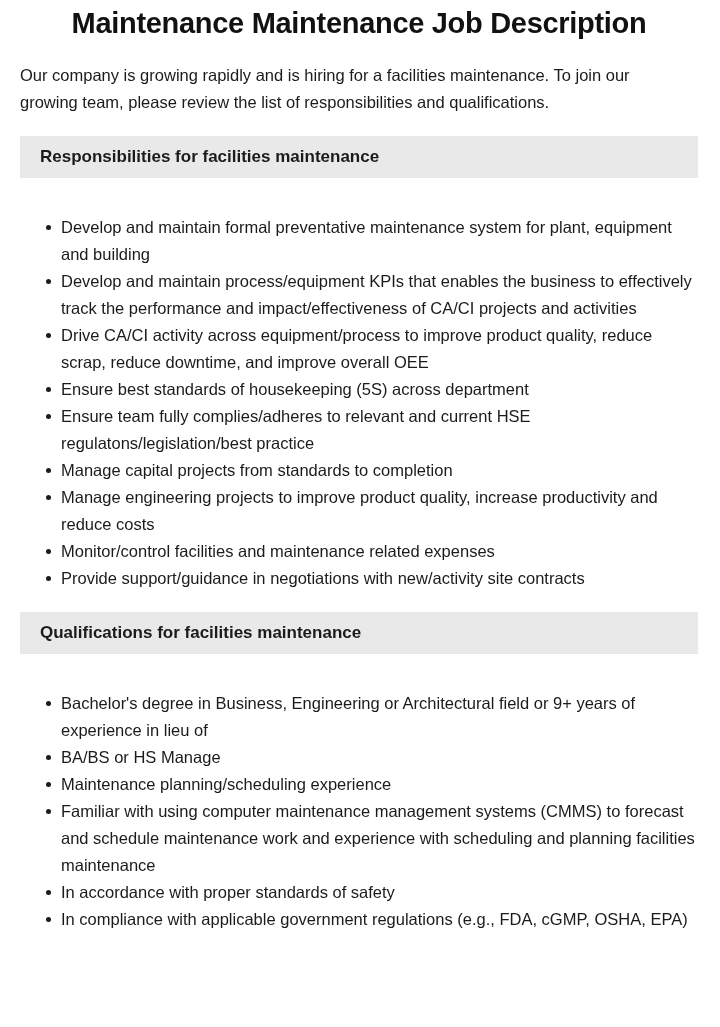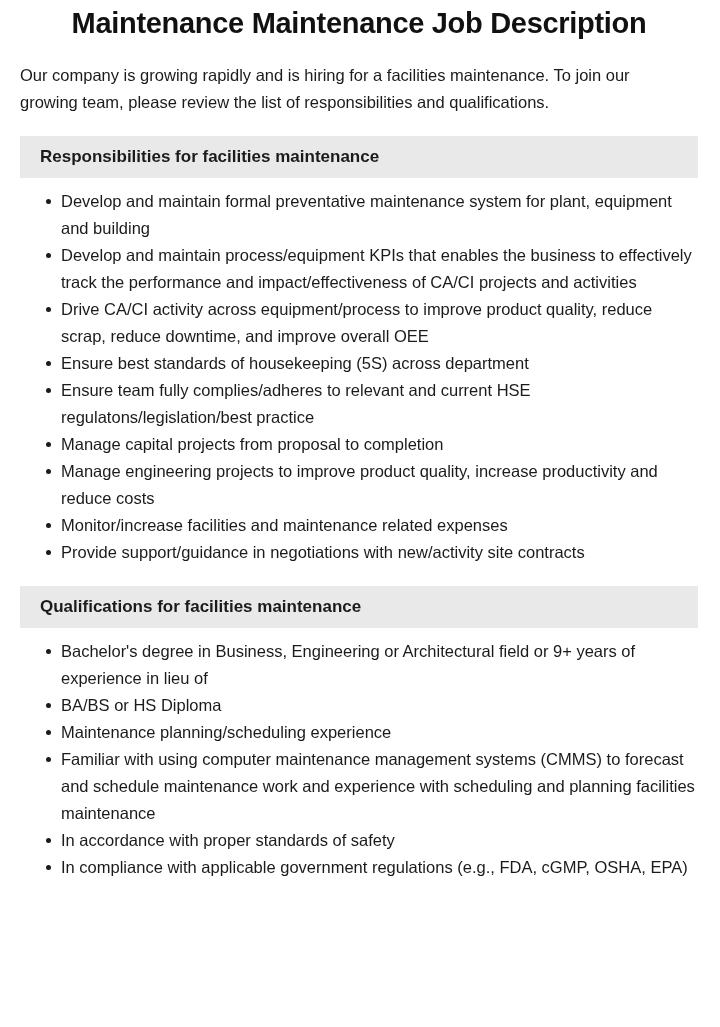--- a/index.html
+++ b/index.html
@@ -38,21 +38,21 @@
     display: flex;
     align-items: center;
     padding-left: 20px;
     font-size: 17px;
     font-weight: 700;
     color: #1b1b1b;
     text-align: center;
   }
   .bullet-list {
     list-style: none;
-    margin: 10px 0 0 0;
+    margin: 36px 0 0 0;
     padding: 0;
     font-size: 16.5px;
     line-height: 27px;
     color: #1b1b1b;
   }
   .bullet-list li {
     position: relative;
     padding-left: 41px;
     margin: 0;
   }
@@ -74,28 +74,28 @@
   <h1 class="page-title">Maintenance Maintenance Job Description</h1>
   <p class="intro">Our company is growing rapidly and is hiring for a facilities maintenance. To join our growing team, please review the list of responsibilities and qualifications.</p>
   <div id="sections-container">
       <div class="section-heading" style="background: rgb(233, 233, 233);">Responsibilities for facilities maintenance</div>
       <ul class="bullet-list">
         <li>Develop and maintain formal preventative maintenance system for plant, equipment and building</li>
         <li>Develop and maintain process/equipment KPIs that enables the business to effectively track the performance and impact/effectiveness of CA/CI projects and activities</li>
         <li>Drive CA/CI activity across equipment/process to improve product quality, reduce scrap, reduce downtime, and improve overall OEE</li>
         <li>Ensure best standards of housekeeping (5S) across department</li>
         <li>Ensure team fully complies/adheres to relevant and current HSE regulatons/legislation/best practice</li>
-        <li>Manage capital projects from proposal to completion</li>
+        <li>Manage capital projects from standards to completion</li>
         <li>Manage engineering projects to improve product quality, increase productivity and reduce costs</li>
-        <li>Monitor/increase facilities and maintenance related expenses</li>
+        <li>Monitor/control facilities and maintenance related expenses</li>
         <li>Provide support/guidance in negotiations with new/activity site contracts</li>
       </ul>
       <div class="section-heading" style="background: rgb(233, 233, 233);">Qualifications for facilities maintenance</div>
       <ul class="bullet-list">
         <li>Bachelor's degree in Business, Engineering or Architectural field or 9+ years of experience in lieu of</li>
-        <li>BA/BS or HS Diploma</li>
+        <li>BA/BS or HS Manage</li>
         <li>Maintenance planning/scheduling experience</li>
         <li>Familiar with using computer maintenance management systems (CMMS) to forecast and schedule maintenance work and experience with scheduling and planning facilities maintenance</li>
         <li>In accordance with proper standards of safety</li>
         <li>In compliance with applicable government regulations (e.g., FDA, cGMP, OSHA, EPA)</li>
       </ul>
     </div>
 </div>
 
 </body></html>

